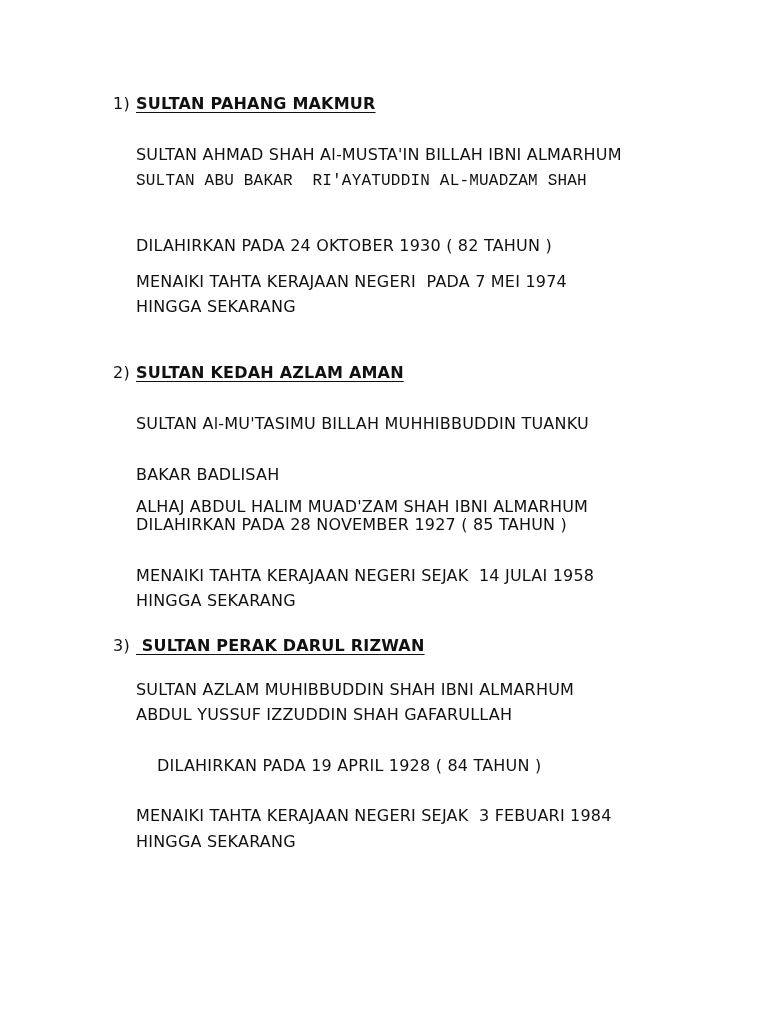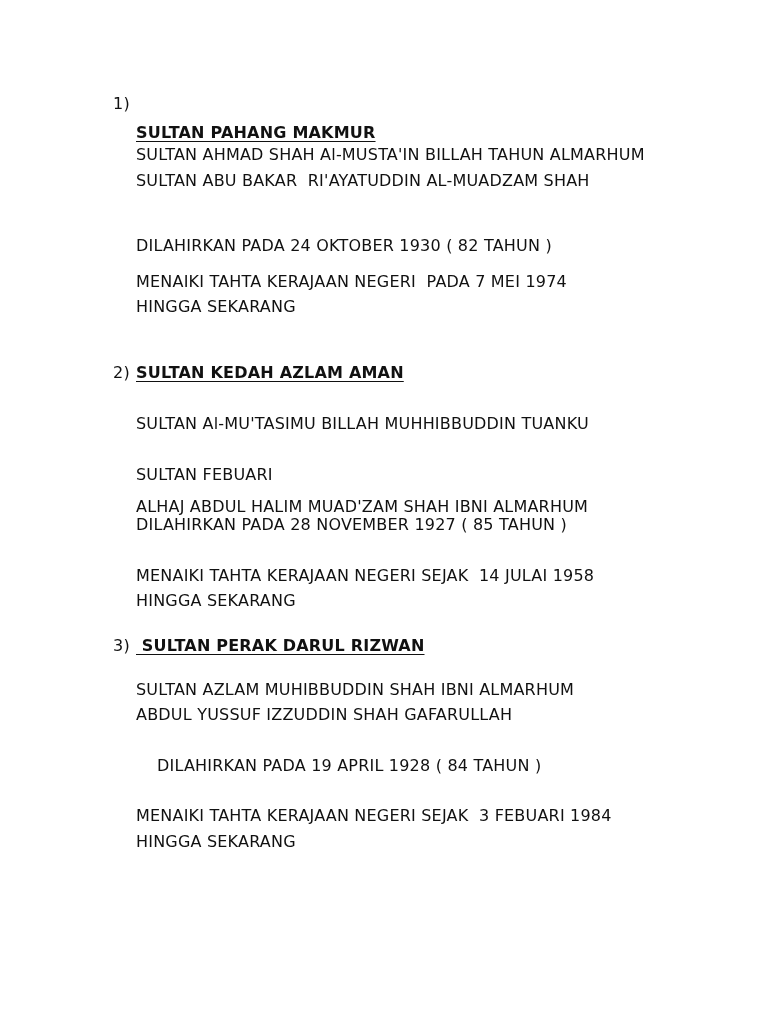--- a/index.html
+++ b/index.html
@@ -8,34 +8,34 @@
   .line { position:absolute; white-space:pre; line-height:20px; letter-spacing:0.2px; }
   .num { left:113px; }
   .head { font-weight:bold; text-decoration:underline; text-underline-offset:3px; }
   .body { left:136px; }
 </style>
 </head>
 <body>
 
 <div>
   <span class="line num" style="top:94px;">1)</span>
-  <span class="line head" style="left:136px;top:94px;margin-top:29px;">SULTAN PAHANG MAKMUR</span>
-  <span class="line body" style="top:145px;">SULTAN AHMAD SHAH Al-MUSTA'IN BILLAH TAHUN ALMARHUM</span>
-  <span class="line body" style="top:171px;">SULTAN ABU BAKAR  RI'AYATUDDIN AL-MUADZAM SHAH</span>
+  <span class="line head" style="left:136px;top:94px;">SULTAN PAHANG MAKMUR</span>
+  <span class="line body" style="top:145px;">SULTAN AHMAD SHAH Al-MUSTA'IN BILLAH IBNI ALMARHUM</span>
+  <span class="line body" style="top:171px;font-family:Liberation Mono, monospace;">SULTAN ABU BAKAR  RI'AYATUDDIN AL-MUADZAM SHAH</span>
   <span class="line body" style="top:222px;margin-top:14px;">DILAHIRKAN PADA 24 OKTOBER 1930 ( 82 TAHUN )</span>
   <span class="line body" style="top:272px;">MENAIKI TAHTA KERAJAAN NEGERI  PADA 7 MEI 1974</span>
   <span class="line body" style="top:297px;">HINGGA SEKARANG</span>
 </div>
 
 <div>
   <span class="line num" style="top:363px;">2)</span>
   <span class="line head" style="left:136px;top:363px;">SULTAN KEDAH AZLAM AMAN</span>
   <span class="line body" style="top:414px;">SULTAN Al-MU'TASIMU BILLAH MUHHIBBUDDIN TUANKU</span>
   <span class="line body" style="top:458px;margin-top:39px;">ALHAJ ABDUL HALIM MUAD'ZAM SHAH IBNI ALMARHUM</span>
-  <span class="line body" style="top:465px;">SULTAN FEBUARI</span>
+  <span class="line body" style="top:465px;">BAKAR BADLISAH</span>
   <span class="line body" style="top:515px;">DILAHIRKAN PADA 28 NOVEMBER 1927 ( 85 TAHUN )</span>
   <span class="line body" style="top:566px;">MENAIKI TAHTA KERAJAAN NEGERI SEJAK  14 JULAI 1958</span>
   <span class="line body" style="top:591px;">HINGGA SEKARANG</span>
 </div>
 
 <div>
   <span class="line num" style="top:636px;">3)</span>
   <span class="line head" style="left:136px;top:636px;"> SULTAN PERAK DARUL RIZWAN</span>
   <span class="line body" style="top:680px;">SULTAN AZLAM MUHIBBUDDIN SHAH IBNI ALMARHUM</span>
   <span class="line body" style="top:705px;">ABDUL YUSSUF IZZUDDIN SHAH GAFARULLAH</span>

